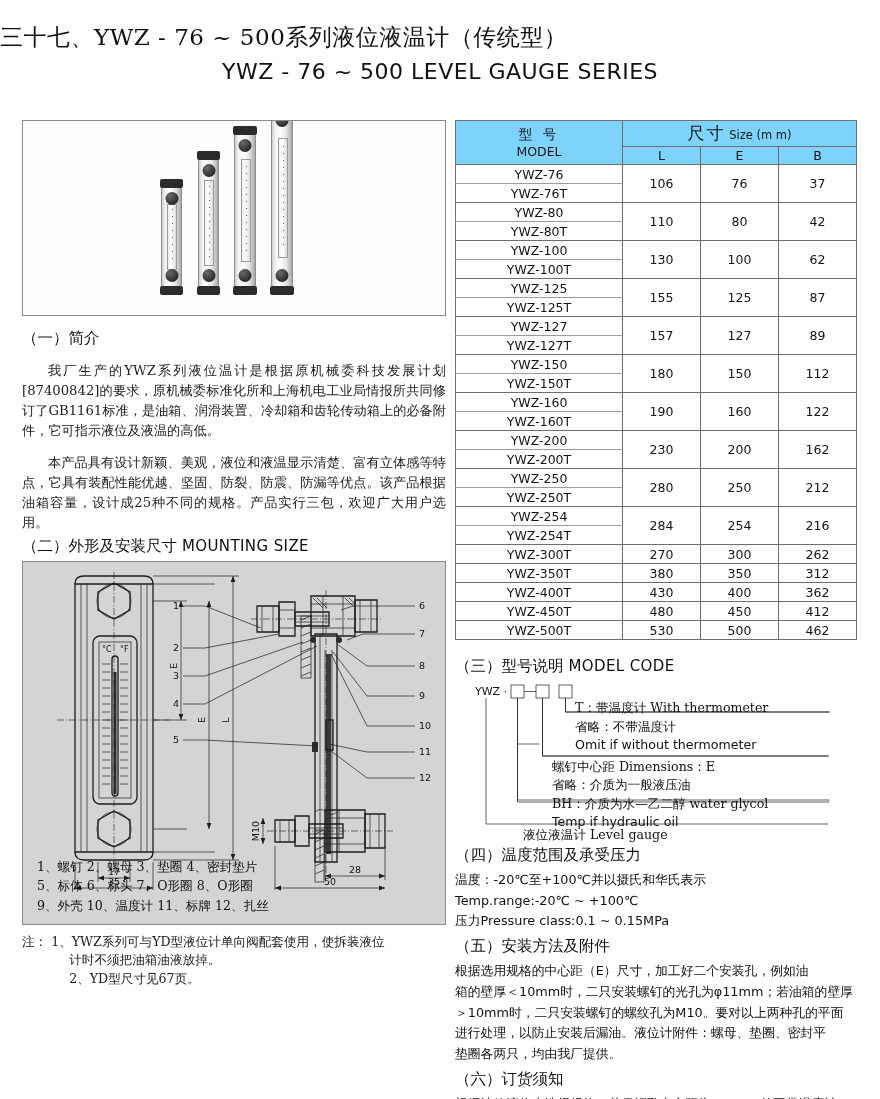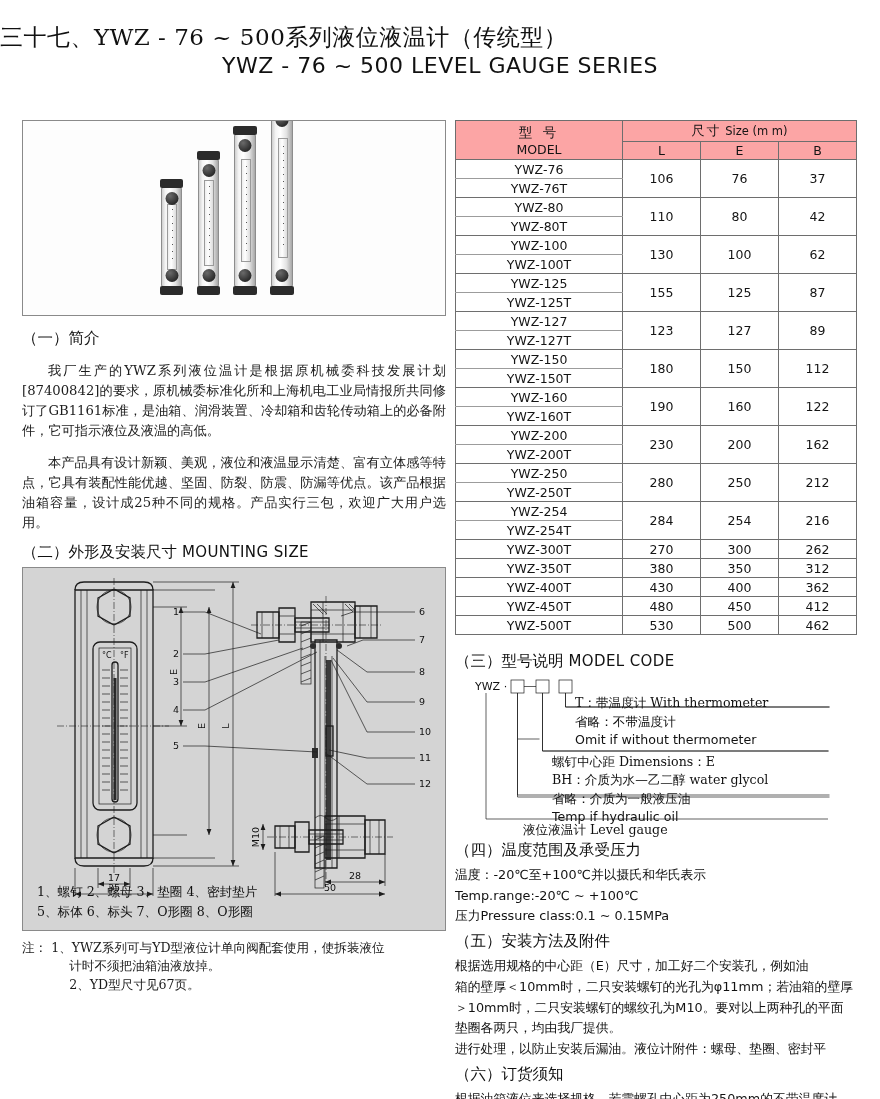--- a/index.html
+++ b/index.html
@@ -19,20 +19,21 @@
     text-align:left;
     font-size:23px;
     letter-spacing:0.5px;
     margin-top:22px;
     font-family:"DejaVu Serif","Liberation Serif",serif;
     color:#111;
   }
   .title-en {
     text-align:center;
     font-size:22px;
+    margin-top:6px;
     font-family:"DejaVu Sans","Liberation Sans",sans-serif;
     letter-spacing:0.5px;
     color:#111;
   }
 
   
   .cols { position:absolute; top:98px; left:0; width:880px; }
   .col-left { position:absolute; left:22px; top:0; width:424px; }
   .col-right { position:absolute; left:455px; top:0; width:402px; }
 
@@ -105,24 +106,24 @@
     font-size:12.5px;
     font-family:"DejaVu Sans","Liberation Sans",sans-serif;
   }
   table.spec td, table.spec th {
     border:1px solid #6e6e6e;
     text-align:center;
     padding:1px 2px;
     font-weight:normal;
     color:#141414;
   }
-  table.spec thead td { background:#fca5a5; }
+  table.spec thead td { background:#7dd3fc; }
   .hd-cn { font-family:"DejaVu Serif","Liberation Serif",serif; font-size:13.5px; letter-spacing:3px; }
   .hd-size { font-size:11.5px; }
-  .hd-size .cn { font-family:"DejaVu Serif","Liberation Serif",serif; font-size:13px; letter-spacing:2px; }
+  .hd-size .cn { font-family:"DejaVu Serif","Liberation Serif",serif; font-size:17px; letter-spacing:2px; }
   td.model { height:19px; width:167px; }
   td.model.pair-top { border-bottom:1px solid #9c9c9c; }
   td.dim { width:78px; }
 
   
   .draw-box {
     width:424px; height:364px;
     border:1px solid #8a8a8a;
     background:#d4d4d4;
     position:relative;
@@ -217,21 +218,21 @@
             <div class="knob top"></div>
               <div class="knob bot"></div>
           </div>
         </div>
       </div>
 
       <div class="sec-h">（一）简介</div>
       <p class="body-cn indent">我厂生产的YWZ系列液位温计是根据原机械委科技发展计划[87400842]的要求，原机械委标准化所和上海机电工业局情报所共同修订了GB1161标准，是油箱、润滑装置、冷却箱和齿轮传动箱上的必备附件，它可指示液位及液温的高低。</p>
       <p class="body-cn indent">本产品具有设计新颖、美观，液位和液温显示清楚、富有立体感等特点，它具有装配性能优越、坚固、防裂、防震、防漏等优点。该产品根据油箱容量，设计成25种不同的规格。产品实行三包，欢迎广大用户选用。</p>
 
-      <div class="sec-h" style="margin-top:8px;">
+      <div class="sec-h" style="margin-top:2px;">
         <span>（二）外形及安装尺寸</span>
         <span class="en">MOUNTING SIZE</span>
       </div>
 
       <div class="draw-box">
         <svg width="424" height="364" viewBox="0 0 424 364">
 
           <g>
 
             <path class="ln med" d="M52 22 h78 v268 h-78 z"></path>
@@ -402,20 +403,21 @@
             <path class="ln thin" d="M252 326 h110"></path>
             <polygon points="252,326 258,323.6 258,328.4" fill="#1d1d1d"></polygon>
             <polygon points="362,326 356,323.6 356,328.4" fill="#1d1d1d"></polygon>
             <text class="lblc" x="307" y="323" text-anchor="middle">50</text>
           </g>
         </svg>
 
         <div class="parts-list">
           <div>1、螺钉 2、螺母 3、垫圈 4、密封垫片</div>
           <div>5、标体 6、标头 7、O形圈 8、O形圈</div>
+          <div>9、外壳 10、温度计 11、标牌 12、扎丝</div>
         </div>
       </div>
 
       <div class="note-block">
         <div>注：</div>
         <div class="lines">
           <div>1、YWZ系列可与YD型液位计单向阀配套使用，使拆装液位</div>
           <div class="ind">计时不须把油箱油液放掉。</div>
           <div class="ind">2、YD型尺寸见67页。</div>
         </div>
@@ -474,21 +476,21 @@
               <td class="model pair-top">YWZ-125</td>
               <td class="dim" rowspan="2">155</td>
               <td class="dim" rowspan="2">125</td>
               <td class="dim" rowspan="2">87</td>
             </tr>
             <tr>
               <td class="model">YWZ-125T</td>
             </tr>
             <tr>
               <td class="model pair-top">YWZ-127</td>
-              <td class="dim" rowspan="2">123</td>
+              <td class="dim" rowspan="2">157</td>
               <td class="dim" rowspan="2">127</td>
               <td class="dim" rowspan="2">89</td>
             </tr>
             <tr>
               <td class="model">YWZ-127T</td>
             </tr>
             <tr>
               <td class="model pair-top">YWZ-150</td>
               <td class="dim" rowspan="2">180</td>
               <td class="dim" rowspan="2">150</td>
@@ -600,39 +602,39 @@
 
         <div class="code-txt" style="position:absolute; left:120px; top:18px;">
           <div class="cn">T：带温度计 With thermometer</div>
           <div class="cn">省略：不带温度计</div>
           <div>Omit if without thermometer</div>
         </div>
         <div class="code-txt" style="position:absolute; left:97px; top:77px;text-align:right;">
           <div class="cn">螺钉中心距 Dimensions：E</div>
         </div>
         <div class="code-txt" style="position:absolute; left:97px; top:95px;">
+          <div class="cn">省略：介质为一般液压油</div>
           <div class="cn">BH：介质为水—乙二醇 water glycol</div>
-          <div class="cn">省略：介质为一般液压油</div>
           <div>Temp if hydraulic oil</div>
         </div>
         <div class="code-txt" style="position:absolute; left:68px; top:145px;">
           <div class="cn">液位液温计 Level gauge</div>
         </div>
       </div>
 
       <div class="sec-h" style="margin-top:2px;">（四）温度范围及承受压力</div>
       <div class="t-line cn">温度：-20℃至+100℃并以摄氏和华氏表示</div>
       <div class="t-line">Temp.range:-20℃ ~ +100℃</div>
       <div class="t-line">压力Pressure class:0.1 ~ 0.15MPa</div>
 
       <div class="sec-h" style="margin-top:4px;">（五）安装方法及附件</div>
       <div class="t-line cn">根据选用规格的中心距（E）尺寸，加工好二个安装孔，例如油</div>
       <div class="t-line cn">箱的壁厚＜10mm时，二只安装螺钉的光孔为φ11mm；若油箱的壁厚</div>
       <div class="t-line cn">＞10mm时，二只安装螺钉的螺纹孔为M10。要对以上两种孔的平面</div>
+      <div class="t-line cn">进行处理，以防止安装后漏油。液位计附件：螺母、垫圈、密封平</div>
       <div class="t-line cn">垫圈各两只，均由我厂提供。</div>
-      <div class="t-line cn">进行处理，以防止安装后漏油。液位计附件：螺母、垫圈、密封平</div>
 
       <div class="sec-h" style="margin-top:4px;">（六）订货须知</div>
       <div class="t-line cn">根据油箱液位来选择规格，若需螺孔中心距为250mm的不带温度计</div>
 
     </div>
   </div>
 </div>
 
 </body></html>

